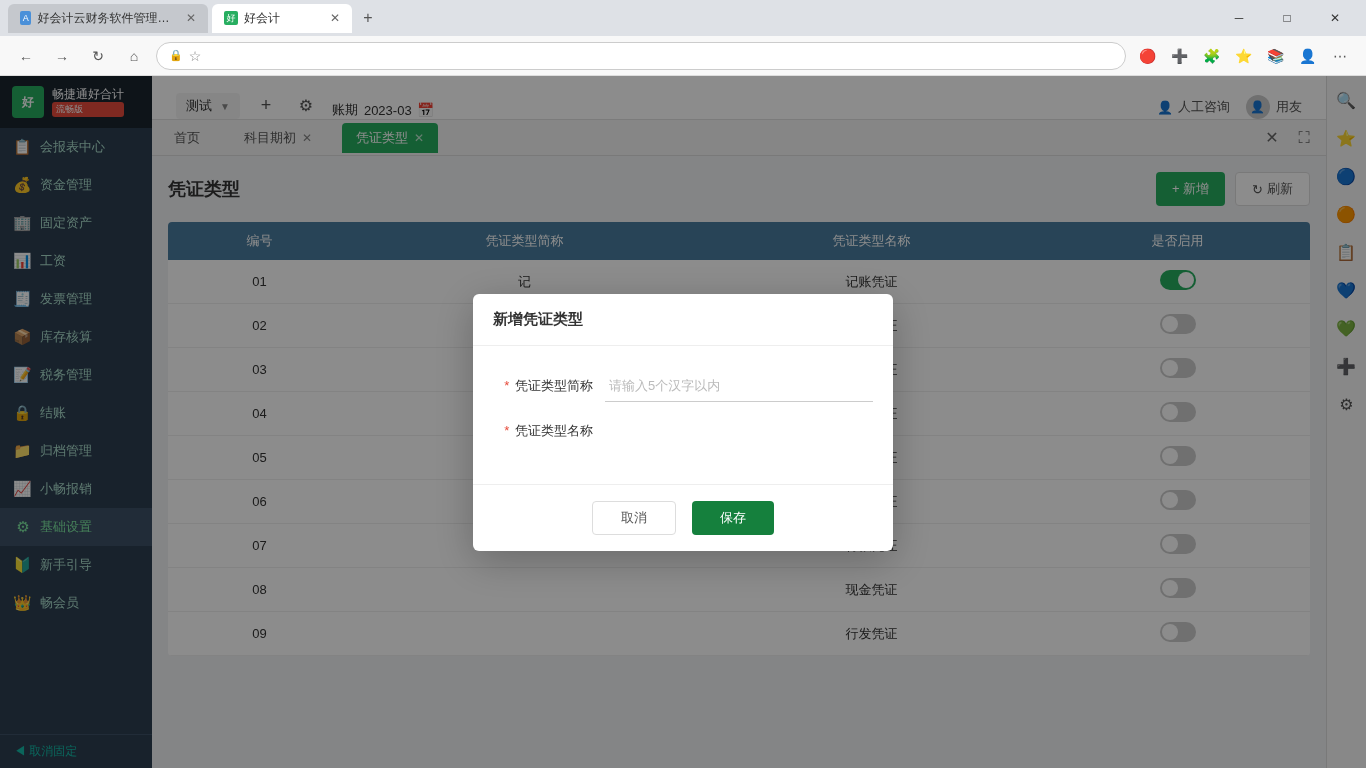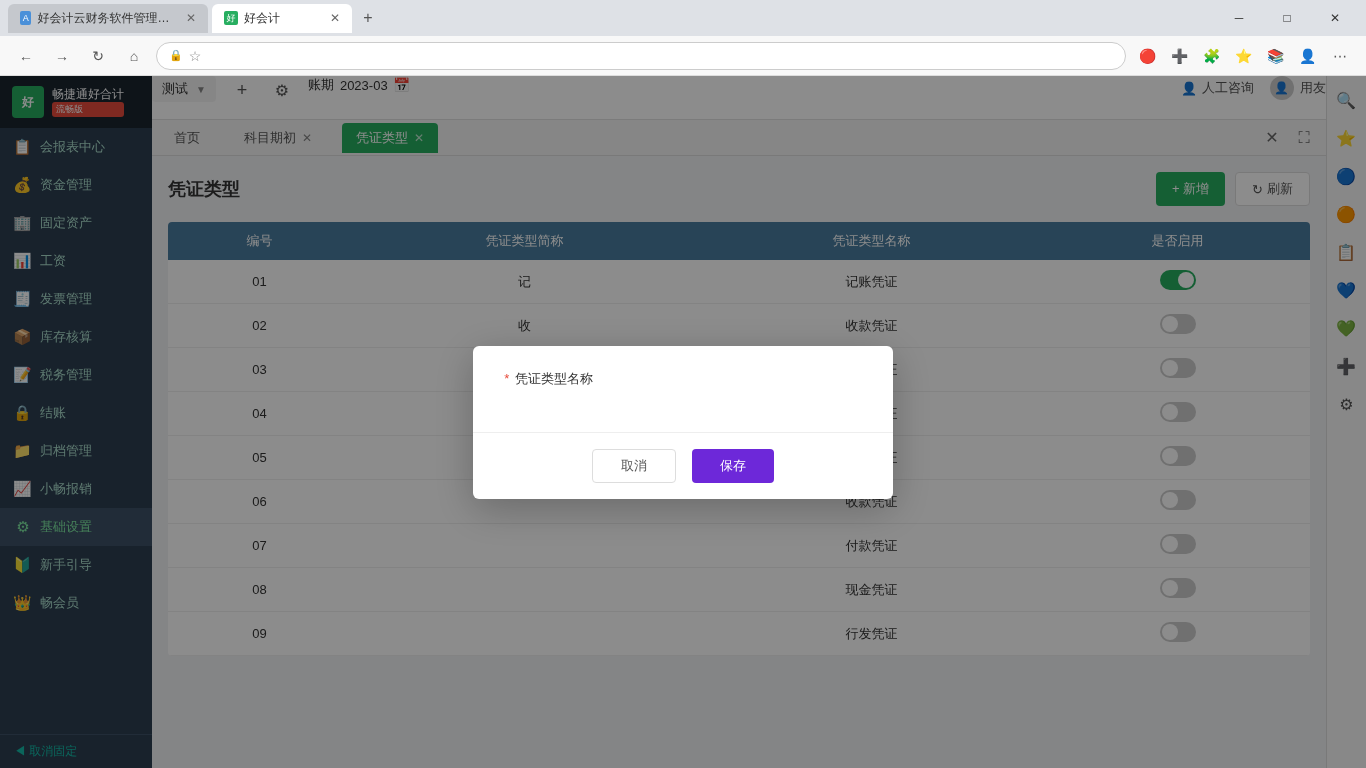--- a/index.html
+++ b/index.html
@@ -36,21 +36,21 @@
     .sidebar-scroll { flex: 1; overflow-y: auto; overflow-x: hidden; }
     .sidebar-scroll::-webkit-scrollbar { width: 4px; }
     .sidebar-scroll::-webkit-scrollbar-thumb { background: #456; border-radius: 2px; }
     .sidebar-item { display: flex; align-items: center; gap: 8px; padding: 10px 14px; color: #adc; cursor: pointer; font-size: 13px; transition: background 0.2s; }
     .sidebar-item.active { background: #3d5166; color: #7ee8a2; }
     .sidebar-item .icon { width: 18px; height: 18px; display: flex; align-items: center; justify-content: center; font-size: 15px; flex-shrink: 0; }
     .sidebar-footer { padding: 8px 14px; color: #14b8a6; font-size: 12px; cursor: pointer; border-top: 1px solid #3d5166; display: flex; align-items: center; gap: 6px; }
 
     
     .app-container { flex: 1; display: flex; flex-direction: column; overflow: hidden; }
-    .app-header { background: #fff; height: 44px; display: flex; align-items: flex-start; padding: 0 0; gap: 12px; border-bottom: 1px solid #e0e0e0; box-shadow: 0 1px 3px rgba(0,0,0,0.1); }
+    .app-header { background: #fff; height: 44px; display: flex; align-items: flex-end; padding: 0 24px; gap: 12px; border-bottom: 1px solid #e0e0e0; box-shadow: 0 1px 3px rgba(0,0,0,0.1); }
     .company-selector { display: flex; align-items: center; gap: 8px; background: #f5f5f5; border-radius: 4px; padding: 4px 10px; cursor: pointer; font-size: 13px; color: #333; }
     .company-arrow { font-size: 10px; color: #888; }
     .header-add-btn { width: 28px; height: 28px; display: flex; align-items: center; justify-content: center; cursor: pointer; color: #555; font-size: 18px; border-radius: 4px; }
     .header-settings-btn { width: 28px; height: 28px; display: flex; align-items: center; justify-content: center; cursor: pointer; color: #555; font-size: 16px; }
     .period-info { display: flex; align-items: center; gap: 6px; font-size: 13px; color: #333; }
     .period-icon { color: #27ae60; font-size: 14px; }
     .header-right { margin-left: auto; display: flex; align-items: center; gap: 16px; }
     .consult-btn { display: flex; align-items: center; gap: 4px; font-size: 13px; color: #555; cursor: pointer; }
     .user-info { display: flex; align-items: center; gap: 6px; font-size: 13px; color: #555; cursor: pointer; }
     .user-avatar { width: 24px; height: 24px; background: #ccc; border-radius: 50%; display: flex; align-items: center; justify-content: center; font-size: 12px; }
@@ -91,21 +91,21 @@
     .modal { background: #fff; border-radius: 6px; width: 420px; padding: 0; box-shadow: 0 10px 40px rgba(0,0,0,0.25); }
     .modal-header { padding: 16px 20px; border-bottom: 1px solid #eee; font-size: 15px; font-weight: 600; color: #333; }
     .modal-body { padding: 24px 20px; }
     .form-row { display: flex; align-items: center; margin-bottom: 20px; gap: 12px; }
     .form-label { font-size: 13px; color: #333; width: 100px; text-align: right; flex-shrink: 0; }
     .required-star { color: #e74c3c; margin-right: 2px; }
     .form-input { flex: 1; height: 32px; border: none; border-bottom: 1px solid #ccc; outline: none; font-size: 13px; padding: 0 4px; color: #333; background: transparent; }
     .form-input::placeholder { color: #bbb; }
     .modal-footer { padding: 16px 20px; display: flex; justify-content: center; gap: 16px; border-top: 1px solid #eee; }
     .btn-cancel { background: #fff; color: #555; border: 1px solid #ddd; padding: 7px 28px; border-radius: 4px; cursor: pointer; font-size: 13px; }
-    .btn-save { background: #6d28d9; color: #fff; border: none; padding: 7px 28px; border-radius: 4px; cursor: pointer; font-size: 13px; }
+    .btn-save { background: #15803d; color: #fff; border: none; padding: 7px 28px; border-radius: 4px; cursor: pointer; font-size: 13px; }
 
     
     .right-tools { width: 40px; background: #f8f8f8; border-left: 1px solid #ddd; display: flex; flex-direction: column; align-items: center; padding: 8px 0; gap: 6px; }
     .rt-btn { width: 32px; height: 32px; display: flex; align-items: center; justify-content: center; cursor: pointer; border-radius: 4px; color: #555; font-size: 16px; }
     .rt-btn.blue { color: #1e6be6; }
     .rt-btn.green { color: #27ae60; }
     .rt-btn.orange { color: #e67e22; }
   </style>
 </head>
 <body>
@@ -395,21 +395,31 @@
     <div class="rt-btn blue">💙</div>
     <div class="rt-btn green">💚</div>
     <div class="rt-btn">➕</div>
     <div class="rt-btn">⚙</div>
   </div>
 
 </div>
 
 <div class="modal-overlay">
   <div class="modal">
+    <div class="modal-header">
+      <span>新增凭证类型</span>
+    </div>
     <div class="modal-body">
+      <div class="form-row">
+        <label class="form-label">
+          <span class="required-star">*</span>
+          <span>凭证类型简称</span>
+        </label>
+        <input class="form-input" type="text" placeholder="请输入5个汉字以内" style="">
+      </div>
       <div class="form-row">
         <label class="form-label">
           <span class="required-star">*</span>
           <span>凭证类型名称</span>
         </label>
       </div>
     </div>
     <div class="modal-footer">
       <button class="btn-cancel">
         <span>取消</span>

